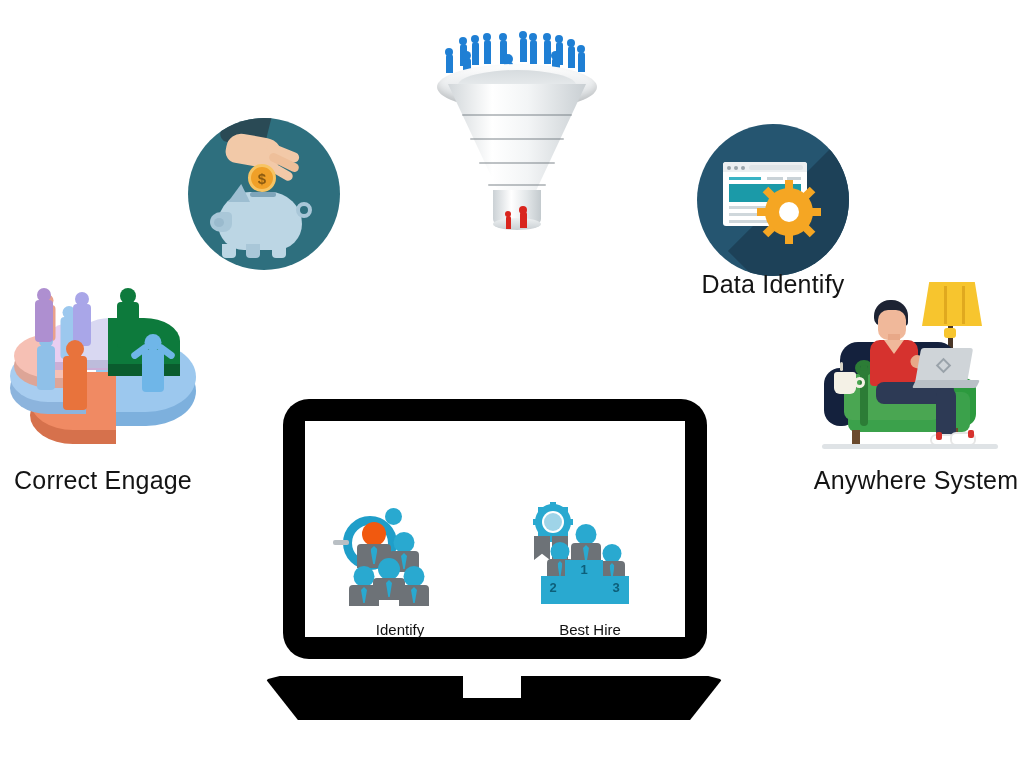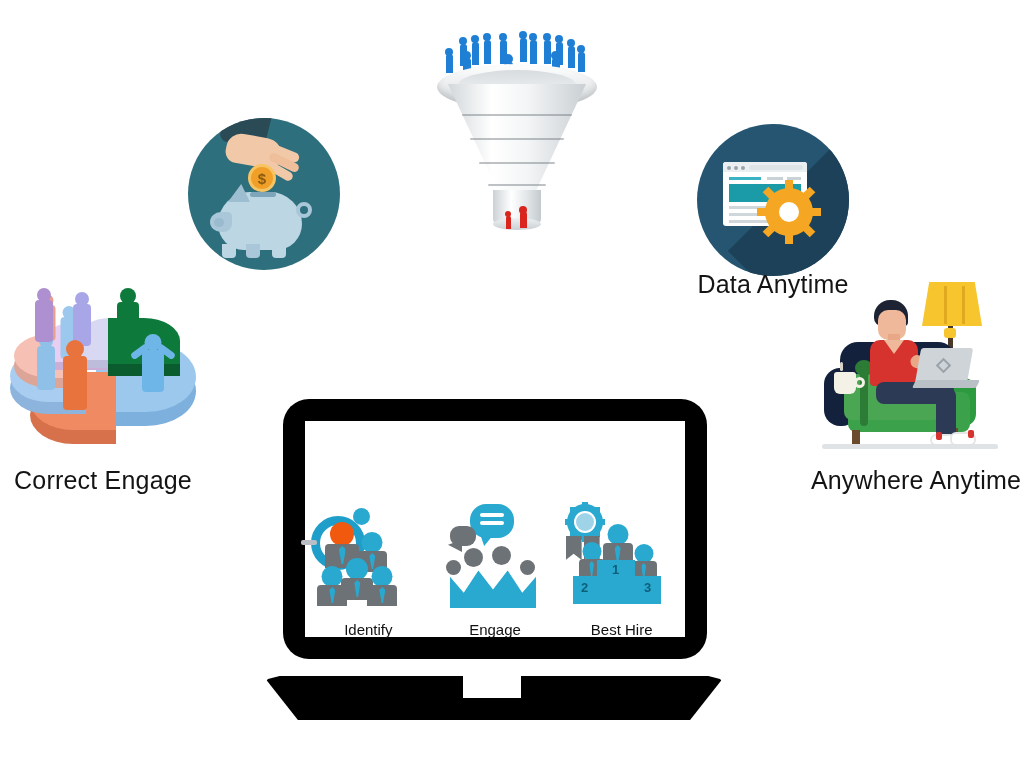--- a/index.html
+++ b/index.html
@@ -182,21 +182,21 @@
             <rect x="54" y="28" width="10" height="8"></rect>
           <rect x="8" y="8" width="8" height="10" transform="rotate(-45 12 13)"></rect>
           <rect x="48" y="8" width="8" height="10" transform="rotate(45 52 13)"></rect>
           <rect x="8" y="46" width="8" height="10" transform="rotate(45 12 51)"></rect>
           <rect x="48" y="46" width="8" height="10" transform="rotate(-45 52 51)"></rect>
         </g>
       </g>
       <circle cx="32" cy="32" r="10" fill="#ffffff"></circle>
     </svg>
   </div>
-  <div class="lbl" style="left:673px;top:272px;width:200px;">Data Anytime</div>
+  <div class="lbl" style="left:673px;top:272px;width:200px;">Data Identify</div>
 
   <div class="node pie">
 
     <div class="slice" style="left:96px;top:54px;width:100px;height:70px;background:#9cc8ee;
          border-radius:0 50% 50% 0;box-shadow:0 14px 0 #7db0dd;"></div>
     <div class="slice" style="left:30px;top:84px;width:86px;height:58px;background:#f08a63;
          border-radius:50% 0 0 50%;box-shadow:0 14px 0 #d6714c;"></div>
     <div class="slice" style="left:10px;top:62px;width:76px;height:52px;background:#a8cdf0;
          border-radius:50% 0 0 50%;box-shadow:0 12px 0 #8cb4dd;"></div>
     <div class="slice" style="left:14px;top:46px;width:72px;height:44px;background:#f6c0b4;
@@ -298,21 +298,21 @@
 
     <div style="position:absolute;left:112px;top:152px;width:26px;height:12px;background:#ffffff;
                 border-radius:6px;border:2px solid #e6e6e6;box-sizing:border-box;"></div>
     <div style="position:absolute;left:132px;top:150px;width:26px;height:14px;background:#ffffff;
                 border-radius:6px;border:2px solid #e6e6e6;box-sizing:border-box;"></div>
     <div style="position:absolute;left:118px;top:150px;width:6px;height:8px;background:#d6322e;border-radius:2px;"></div>
     <div style="position:absolute;left:150px;top:148px;width:6px;height:8px;background:#d6322e;border-radius:2px;"></div>
 
     <div style="position:absolute;left:4px;top:162px;width:176px;height:5px;background:#dfe3e6;border-radius:3px;"></div>
   </div>
-  <div class="lbl" style="left:808px;top:468px;width:216px;">Anywhere Anytime</div>
+  <div class="lbl" style="left:808px;top:468px;width:216px;">Anywhere System</div>
 
   <div class="lap-lid">
     <div class="lap-screen">
 
       <div class="screen-row">
 
         <div class="s-item">
           <div class="s-art">
             <div style="position:absolute;left:2px;top:14px;width:54px;height:54px;border:9px solid #1f9ec9;
                         border-radius:50%;box-sizing:border-box;"></div>
@@ -341,42 +341,20 @@
             </div>
             <div class="pp" style="left:58px;top:64px;width:30px;height:38px;">
               <div class="hd" style="top:0;width:21px;height:21px;"></div>
               <div class="bd" style="top:19px;width:30px;height:21px;"></div>
               <div class="tie" style="top:21px;width:6px;height:16px;"></div>
             </div>
           </div>
           <div class="s-cap">Identify</div>
         </div>
 
-        <div class="s-item">
-          <div class="s-art">
-            <div style="position:absolute;left:34px;top:2px;width:44px;height:34px;background:#29a9d0;
-                        border-radius:16px;"></div>
-            <div style="position:absolute;left:44px;top:32px;width:14px;height:12px;background:#29a9d0;
-                        clip-path:polygon(0 0,100% 0,30% 100%);"></div>
-            <div style="position:absolute;left:44px;top:11px;width:24px;height:4px;background:#fff;border-radius:2px;"></div>
-            <div style="position:absolute;left:44px;top:19px;width:24px;height:4px;background:#fff;border-radius:2px;"></div>
-            <div style="position:absolute;left:14px;top:24px;width:26px;height:20px;background:#6d7277;
-                        border-radius:9px;"></div>
-            <div style="position:absolute;left:12px;top:38px;width:14px;height:12px;background:#6d7277;
-                        clip-path:polygon(100% 0,100% 100%,0 40%);"></div>
-
-            <div style="position:absolute;left:14px;top:66px;width:86px;height:40px;background:#29a9d0;
-                        clip-path:polygon(0 22%,16% 62%,33% 6%,50% 54%,67% 6%,84% 62%,100% 22%,100% 100%,0 100%);"></div>
-            <div style="position:absolute;left:10px;top:58px;width:15px;height:15px;border-radius:50%;background:#6d7277;"></div>
-            <div style="position:absolute;left:28px;top:46px;width:19px;height:19px;border-radius:50%;background:#6d7277;"></div>
-            <div style="position:absolute;left:56px;top:44px;width:19px;height:19px;border-radius:50%;background:#6d7277;"></div>
-            <div style="position:absolute;left:84px;top:58px;width:15px;height:15px;border-radius:50%;background:#6d7277;"></div>
-          </div>
-          <div class="s-cap">Engage</div>
-        </div>
 
         <div class="s-item">
           <div class="s-art">
 
             <svg style="position:absolute;left:2px;top:0px;" width="40" height="40" viewBox="0 0 40 40">
               <circle cx="20" cy="20" r="18" fill="#29a9d0"></circle>
               <g fill="#29a9d0">
                 <rect x="17" y="0" width="6" height="6"></rect>
                   <rect x="17" y="34" width="6" height="6"></rect>
                 <rect x="0" y="17" width="6" height="6"></rect>

